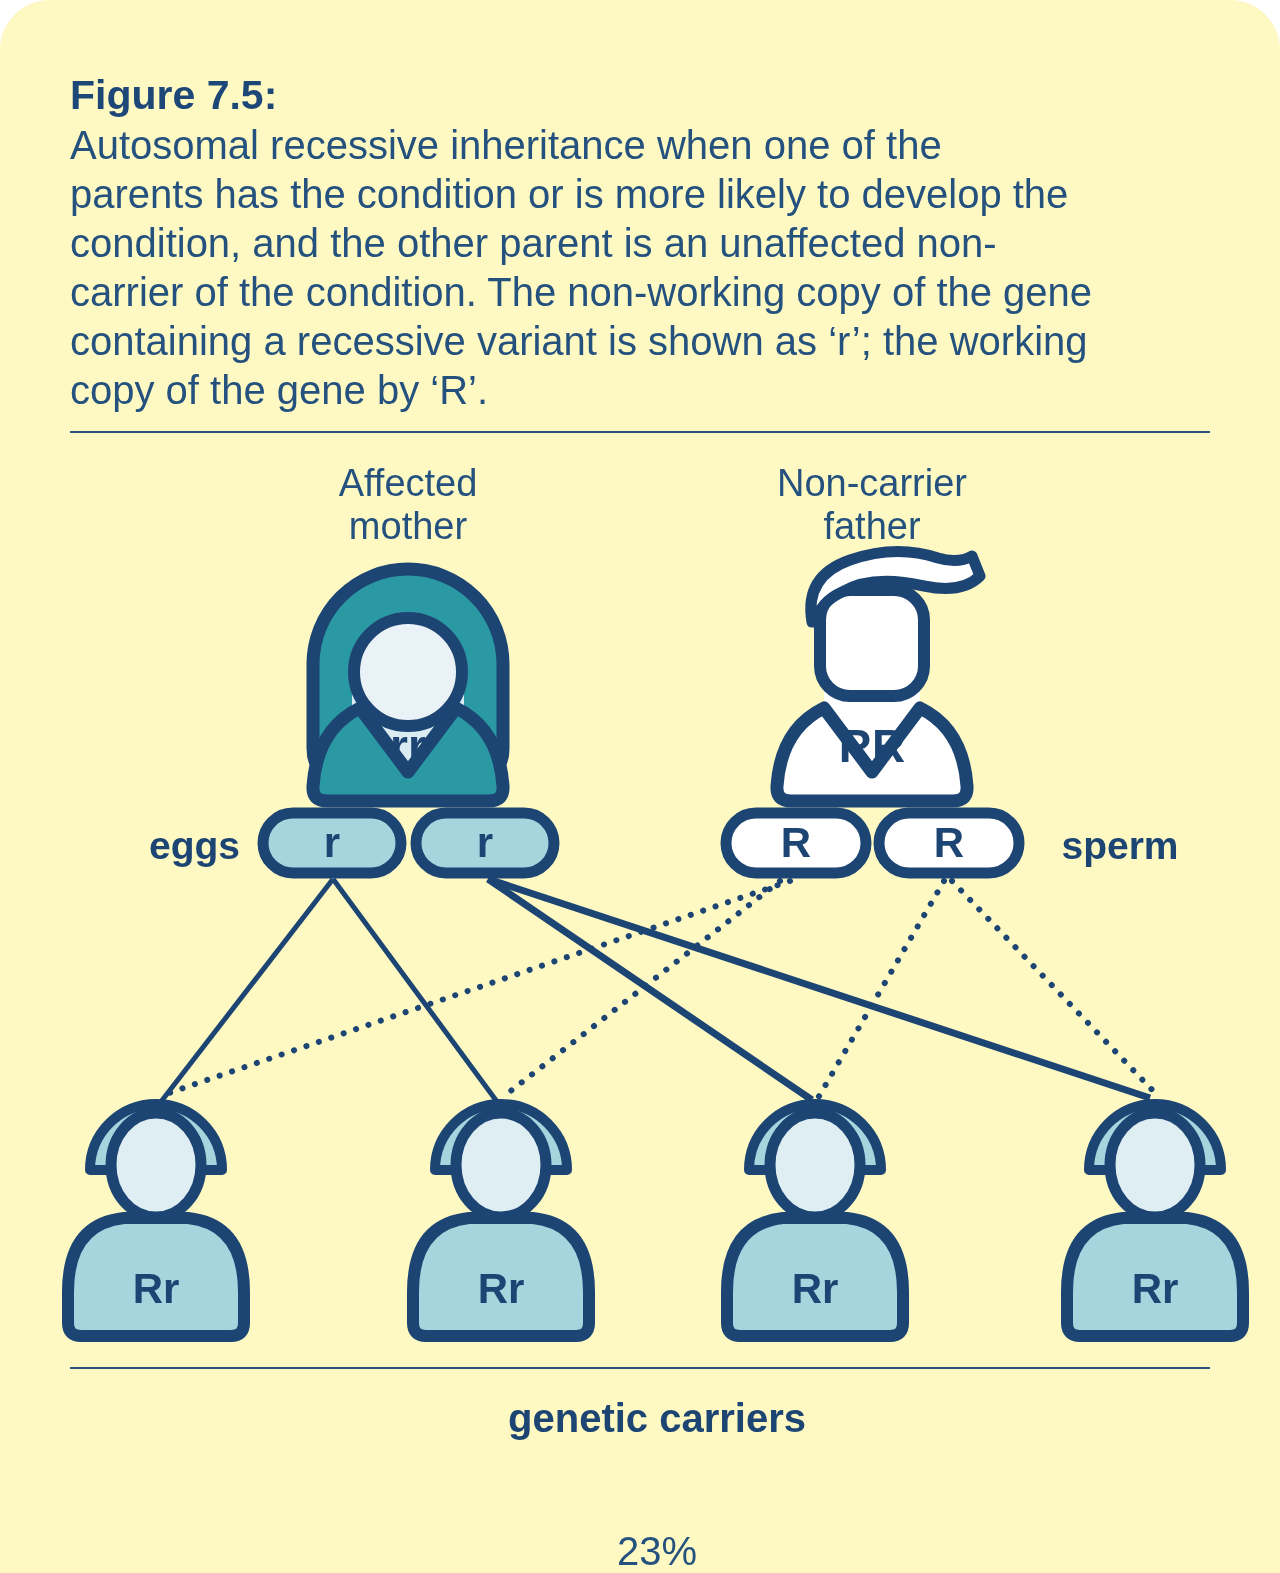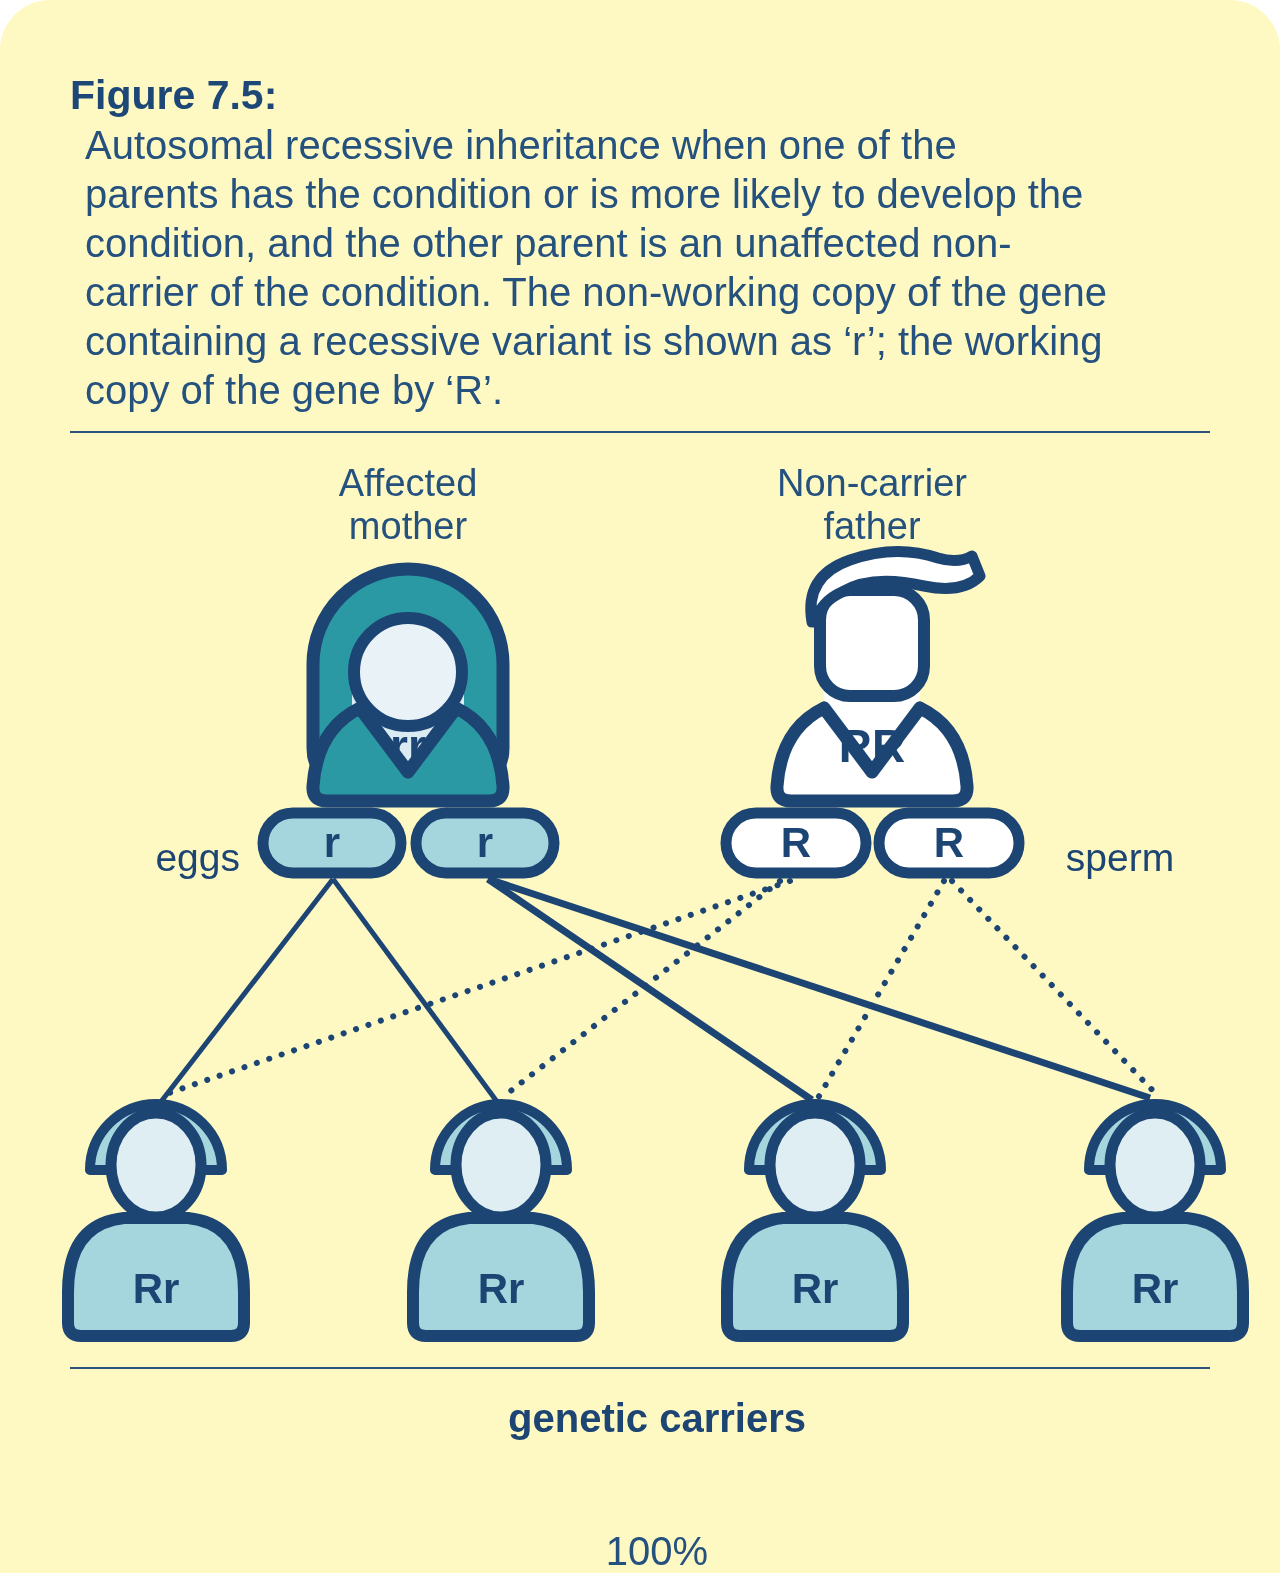--- a/index.html
+++ b/index.html
@@ -1,26 +1,26 @@
 <!DOCTYPE html>
 <html><head>
 <meta charset="utf-8">
 <style>
   html,body{margin:0;padding:0;background:#ffffff;}
   body{width:1280px;height:1573px;position:relative;font-family:"Liberation Sans",sans-serif;}
   .card{position:absolute;left:0;top:0;width:1280px;height:1573px;background:#fef9c3;border-radius:50px 50px 0 0;overflow:hidden;}
   .fig-label{position:absolute;left:70px;top:72px;font-size:41px;font-weight:bold;color:#1d4777;}
-  .fig-caption{position:absolute;left:70px;top:121px;width:1160px;font-size:40px;line-height:49px;color:#24517e;white-space:pre-line;margin-left:15px;}
+  .fig-caption{position:absolute;left:70px;top:121px;width:1160px;font-size:40px;line-height:49px;color:#24517e;white-space:pre-line;}
   .rule{position:absolute;left:70px;width:1140px;height:2px;background:#2b5580;}
   .rule-top{top:431px;}
   .rule-bottom{top:1367px;}
   .parent-label{position:absolute;top:462px;width:300px;text-align:center;font-size:38px;line-height:43px;color:#24517e;white-space:pre-line;}
   .mother-label{left:258px;}
   .father-label{left:722px;}
-  .gamete-label{position:absolute;top:824px;font-size:39px;font-weight:normal;color:#1d4574;margin-top:12px;}
+  .gamete-label{position:absolute;top:824px;font-size:39px;font-weight:bold;color:#1d4574;}
   .eggs-label{left:130px;width:110px;text-align:right;}
   .sperm-label{left:1040px;width:160px;text-align:center;}
   .result{position:absolute;left:257px;width:800px;text-align:center;color:#24517e;font-size:40px;}
   .result-title{top:1396px;font-weight:bold;color:#1d4574;}
   .result-chances{top:1463px;}
   .result-pct{top:1529px;}
   svg{position:absolute;left:0;top:0;}
   svg text{font-family:"Liberation Sans",sans-serif;font-weight:bold;fill:#1d4574;}
 </style>
 </head>
@@ -113,15 +113,15 @@
     </g>
     <g>
       <use href="#child-shape" transform="translate(1155,0)"></use>
       <text x="1155" y="1303" font-size="42" text-anchor="middle">Rr</text>
     </g>
   </svg>
 
   <div class="rule rule-bottom"></div>
 
   <div class="result result-title">genetic carriers</div>
-  <div class="result result-pct">100%</div>
+  <div class="result result-pct">23%</div>
 
 </div>
 
 </body></html>

